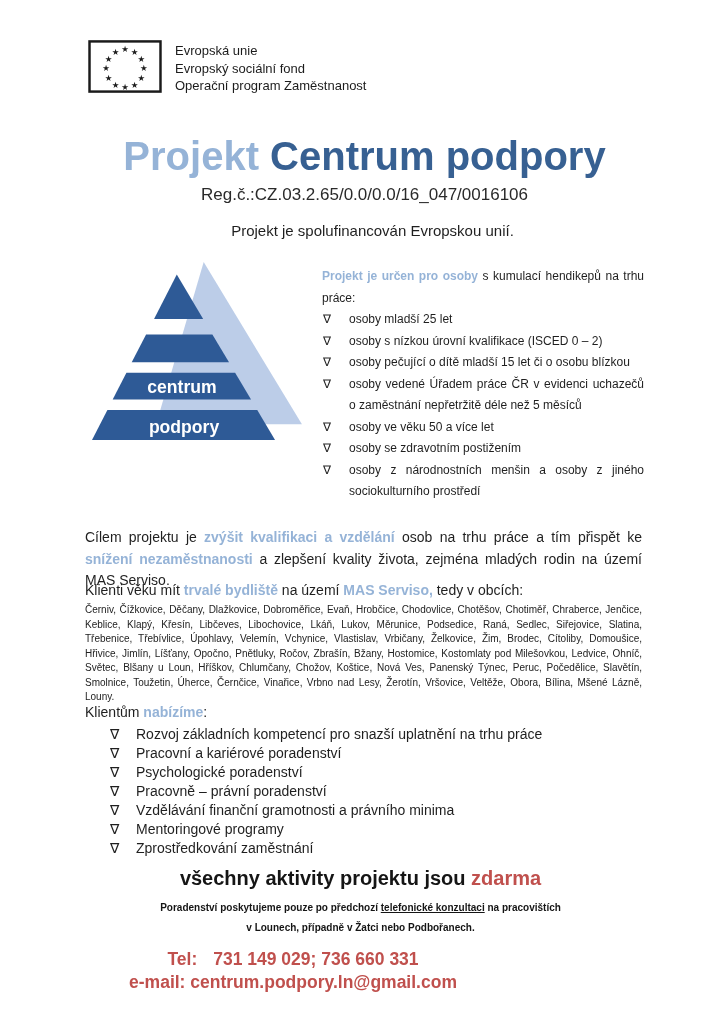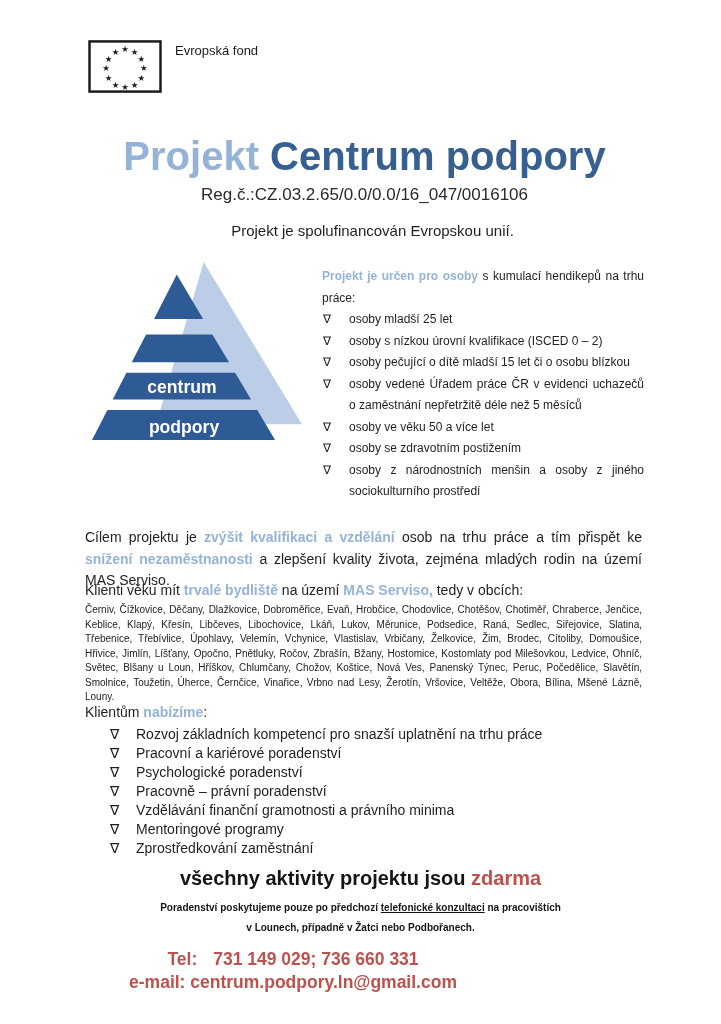--- a/index.html
+++ b/index.html
@@ -80,21 +80,23 @@
         <text x="49" y="50.3">★</text>
         <text x="39" y="53">★</text>
         <text x="29" y="50.3">★</text>
         <text x="21.7" y="43">★</text>
         <text x="19" y="33">★</text>
         <text x="21.7" y="23">★</text>
         <text x="29" y="15.7">★</text>
       </g>
     </svg>
     <div class="eu-text">
-      <div>Evropská fond</div>
+      <div>Evropská unie</div>
+      <div>Evropský sociální fond</div>
+      <div>Operační program Zaměstnanost</div>
     </div>
   </header>
 
   <section class="title-block">
     <h1 class="main-title"><span class="t1">Projekt </span><span class="t2">Centrum podpory</span></h1>
     <div class="reg-line">Reg.č.:CZ.03.2.65/0.0/0.0/16_047/0016106</div>
     <div class="cofinanced">Projekt je spolufinancován Evropskou unií.</div>
   </section>
 
   <div class="pyramid-wrap">

